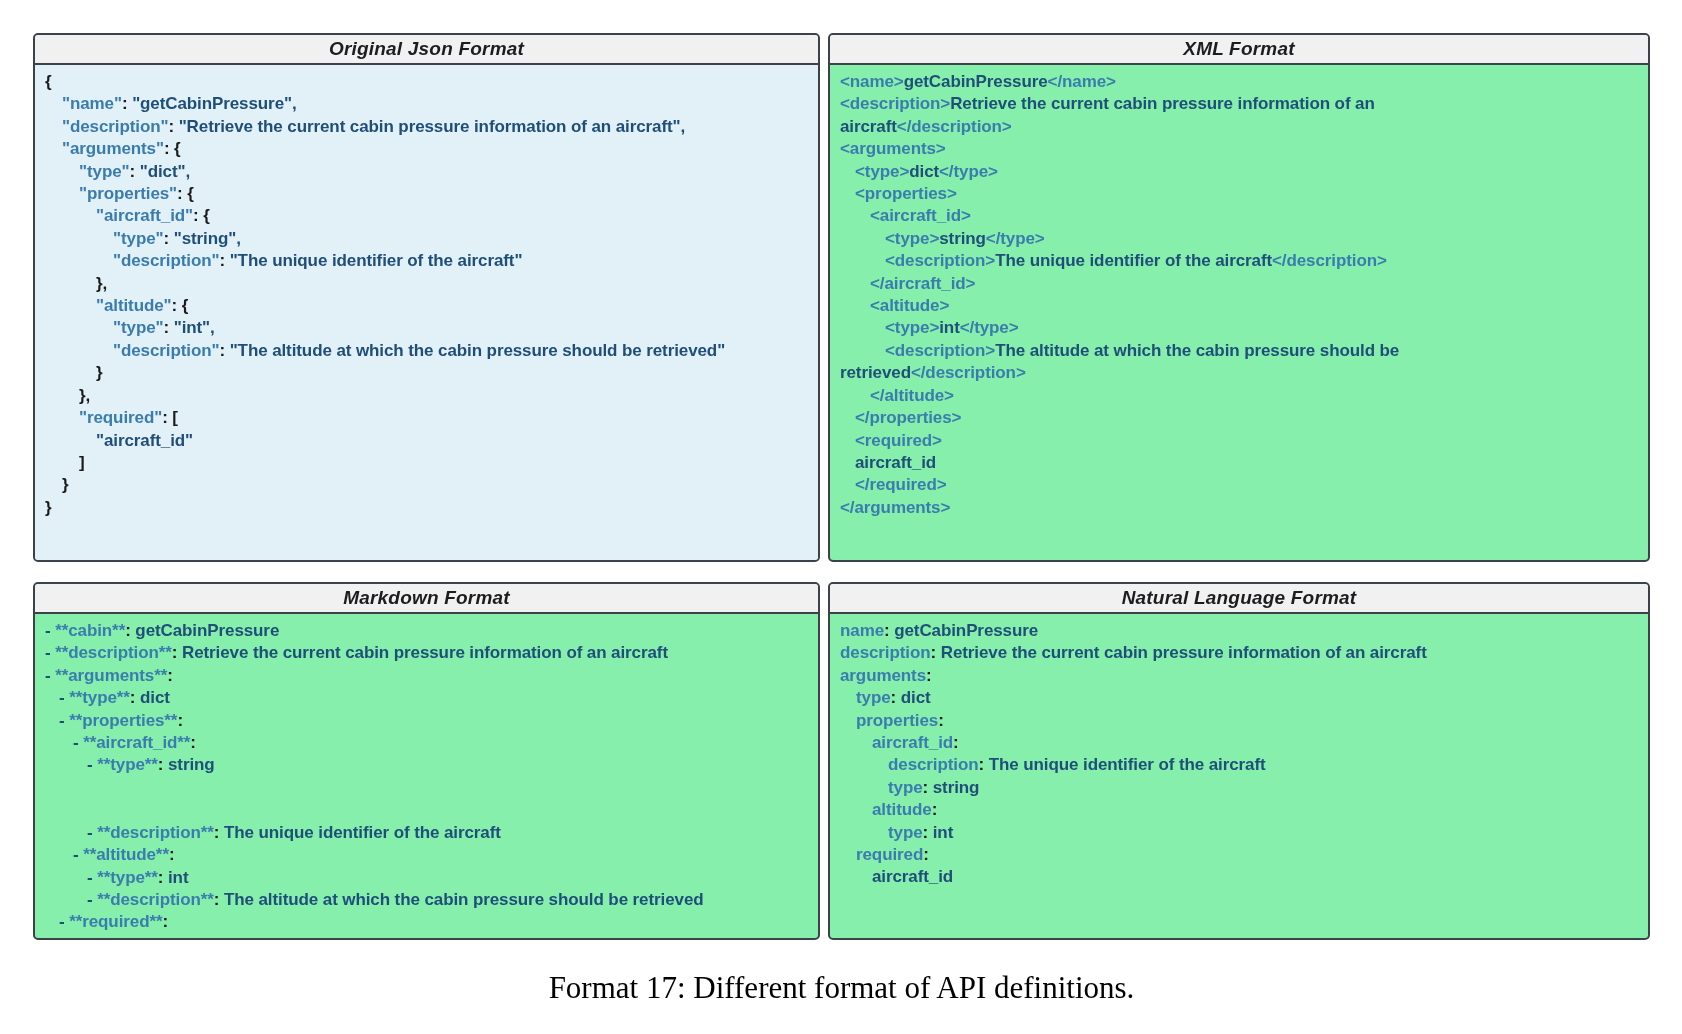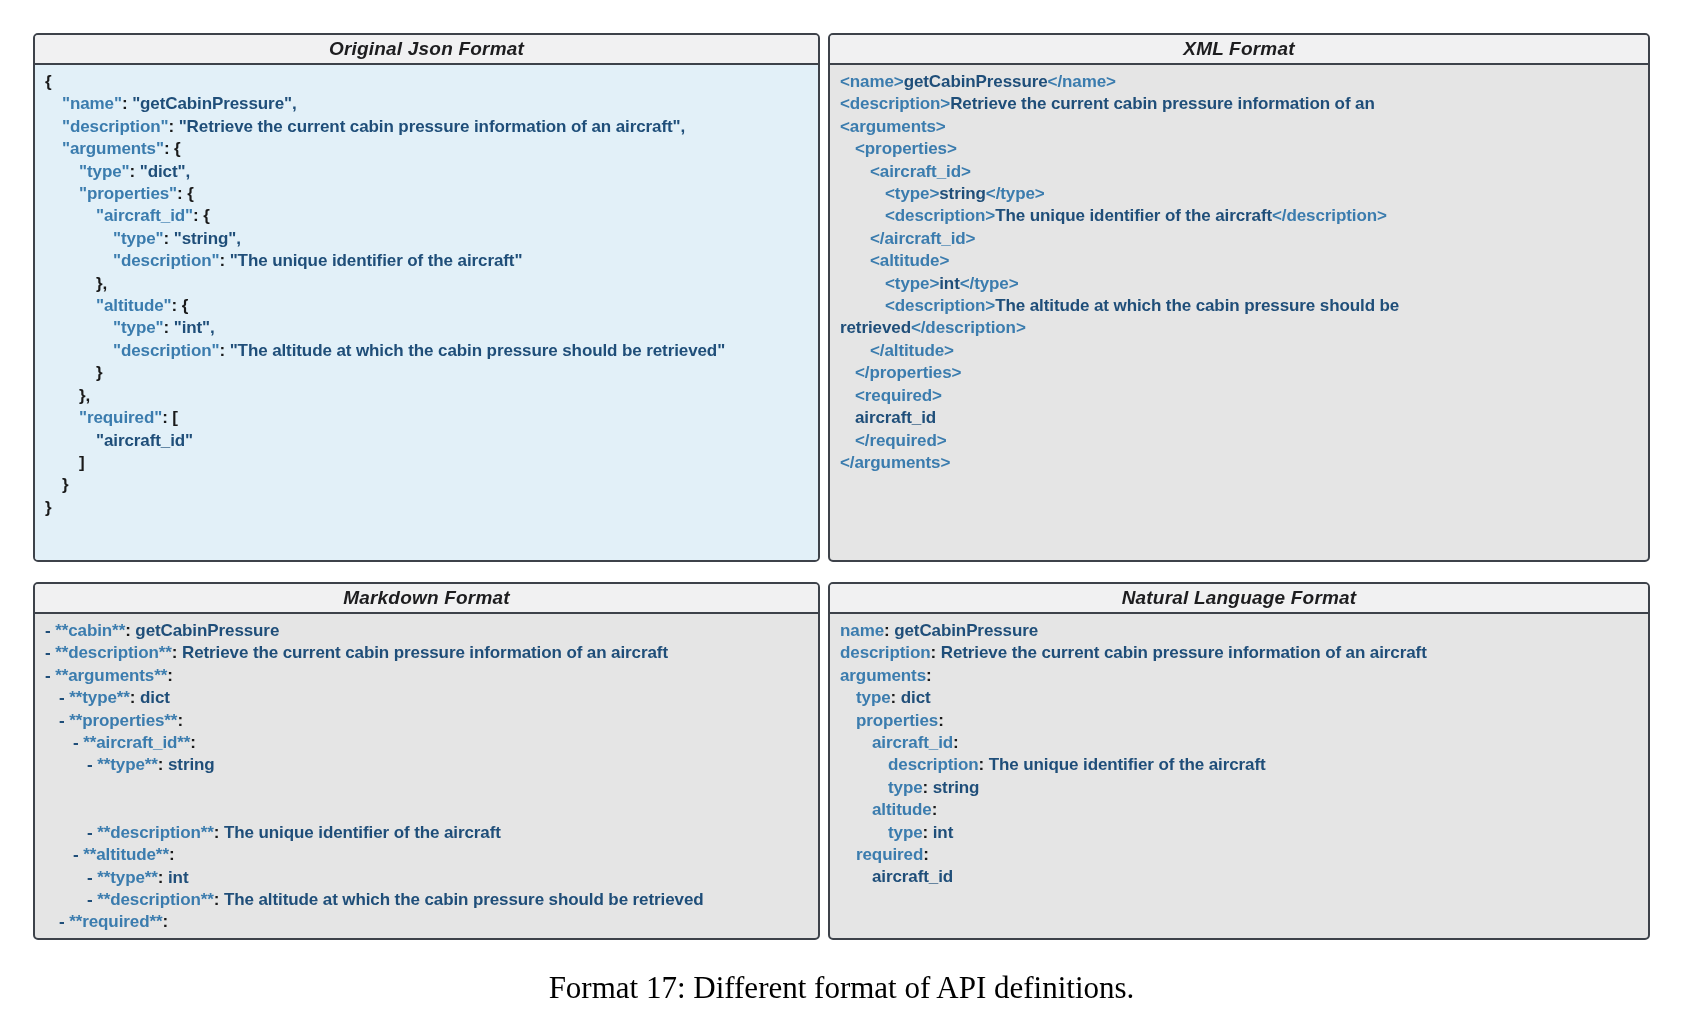--- a/index.html
+++ b/index.html
@@ -22,21 +22,21 @@
     display: grid;
     grid-template-columns: 787px 822px;
     grid-template-rows: 529px 358px;
     column-gap: 8px;
     row-gap: 20px;
   }
   .panel {
     border: 2px solid var(--c-panel_border);
     border-radius: 5px;
     overflow: hidden;
-    background: #e5e5e5;
+    background: #86efac;
     display: flex;
     flex-direction: column;
   }
   .panel-header {
     background: var(--c-header_bg);
     border-bottom: 2px solid var(--c-panel_border);
     height: 30px;
     flex: 0 0 30px;
     display: flex;
     align-items: center;
@@ -99,21 +99,23 @@
           <div class="code-line" style="padding-left: 17px;"><span class="seg-p">}</span></div>
           <div class="code-line" style="padding-left: 0px;"><span class="seg-p">}</span></div>
         </div>
     </section>
 
     <section class="panel">
       <header class="panel-header">XML Format</header>
       <div class="panel-body">
           <div class="code-line" style="padding-left: 0px;"><span class="seg-k">&lt;name&gt;</span><span class="seg-v">getCabinPressure</span><span class="seg-k">&lt;/name&gt;</span></div>
           <div class="code-line" style="padding-left: 0px;"><span class="seg-k">&lt;description&gt;</span><span class="seg-v">Retrieve the current cabin pressure information of an</span></div>
+          <div class="code-line" style="padding-left: 0px;"><span class="seg-v">aircraft</span><span class="seg-k">&lt;/description&gt;</span></div>
           <div class="code-line" style="padding-left: 0px;"><span class="seg-k">&lt;arguments&gt;</span></div>
+          <div class="code-line" style="padding-left: 15px;"><span class="seg-k">&lt;type&gt;</span><span class="seg-v">dict</span><span class="seg-k">&lt;/type&gt;</span></div>
           <div class="code-line" style="padding-left: 15px;"><span class="seg-k">&lt;properties&gt;</span></div>
           <div class="code-line" style="padding-left: 30px;"><span class="seg-k">&lt;aircraft_id&gt;</span></div>
           <div class="code-line" style="padding-left: 45px;"><span class="seg-k">&lt;type&gt;</span><span class="seg-v">string</span><span class="seg-k">&lt;/type&gt;</span></div>
           <div class="code-line" style="padding-left: 45px;"><span class="seg-k">&lt;description&gt;</span><span class="seg-v">The unique identifier of the aircraft</span><span class="seg-k">&lt;/description&gt;</span></div>
           <div class="code-line" style="padding-left: 30px;"><span class="seg-k">&lt;/aircraft_id&gt;</span></div>
           <div class="code-line" style="padding-left: 30px;"><span class="seg-k">&lt;altitude&gt;</span></div>
           <div class="code-line" style="padding-left: 45px;"><span class="seg-k">&lt;type&gt;</span><span class="seg-v">int</span><span class="seg-k">&lt;/type&gt;</span></div>
           <div class="code-line" style="padding-left: 45px;"><span class="seg-k">&lt;description&gt;</span><span class="seg-v">The altitude at which the cabin pressure should be</span></div>
           <div class="code-line" style="padding-left: 0px;"><span class="seg-v">retrieved</span><span class="seg-k">&lt;/description&gt;</span></div>
           <div class="code-line" style="padding-left: 30px;"><span class="seg-k">&lt;/altitude&gt;</span></div>

